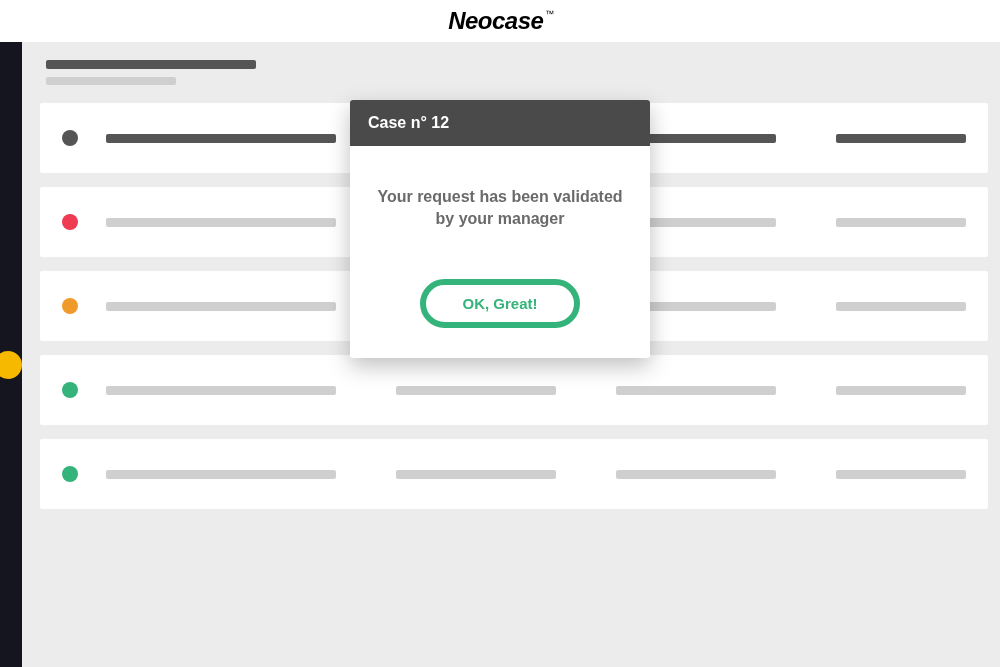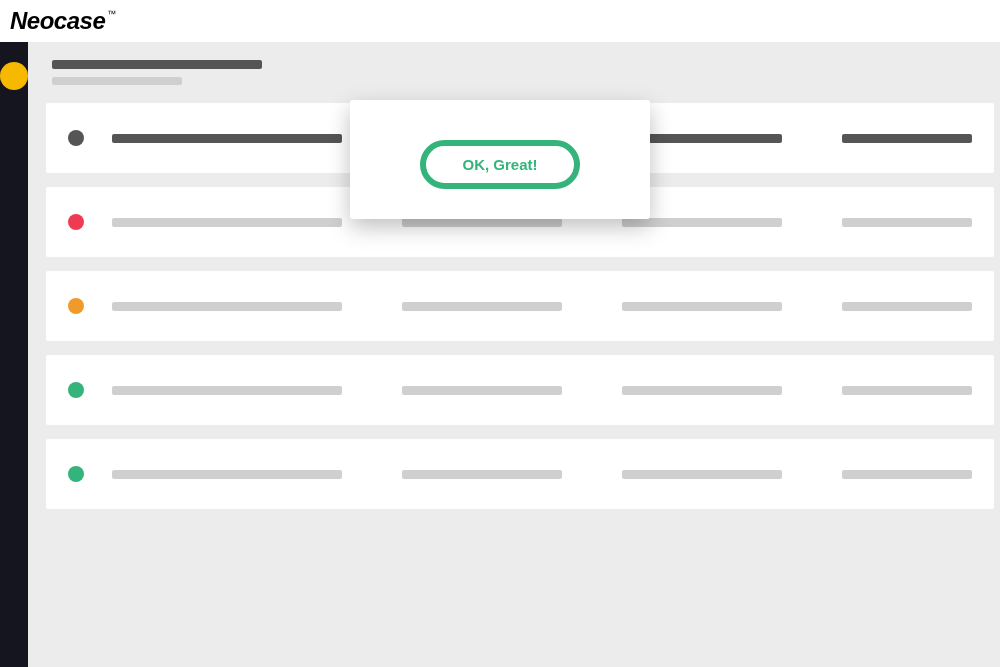--- a/index.html
+++ b/index.html
@@ -1,15 +1,15 @@
 <!DOCTYPE html>
 <html><head>
   <meta charset="utf-8">
   <style>
-    * { box-sizing: border-box; margin: 0; padding: 0; }
+    * { box-sizing: border-box; margin: 0; padding: 0; justify-content: center; }
     body {
       font-family: -apple-system, BlinkMacSystemFont, "Segoe UI", Arial, sans-serif;
       background: #fff;
       width: 1000px;
       height: 667px;
       overflow: hidden;
       position: relative;
     }
     .topbar {
       height: 42px;
@@ -215,16 +215,18 @@
             <div class="col-bar col2"></div>
             <div class="col-bar col3"></div>
             <div class="col-bar col4"></div>
           </div>
         </div>
       </div>
   </div>
 </div>
 
 <div class="modal">
+  <div class="modal-header">Case n° 12</div>
   <div class="modal-body">
+    <div class="modal-message">Your request has been validated by your manager</div>
     <button class="modal-button" style="border-color: rgb(52, 179, 122); color: rgb(52, 179, 122);">OK, Great!</button>
   </div>
 </div>
 
 </body></html>

